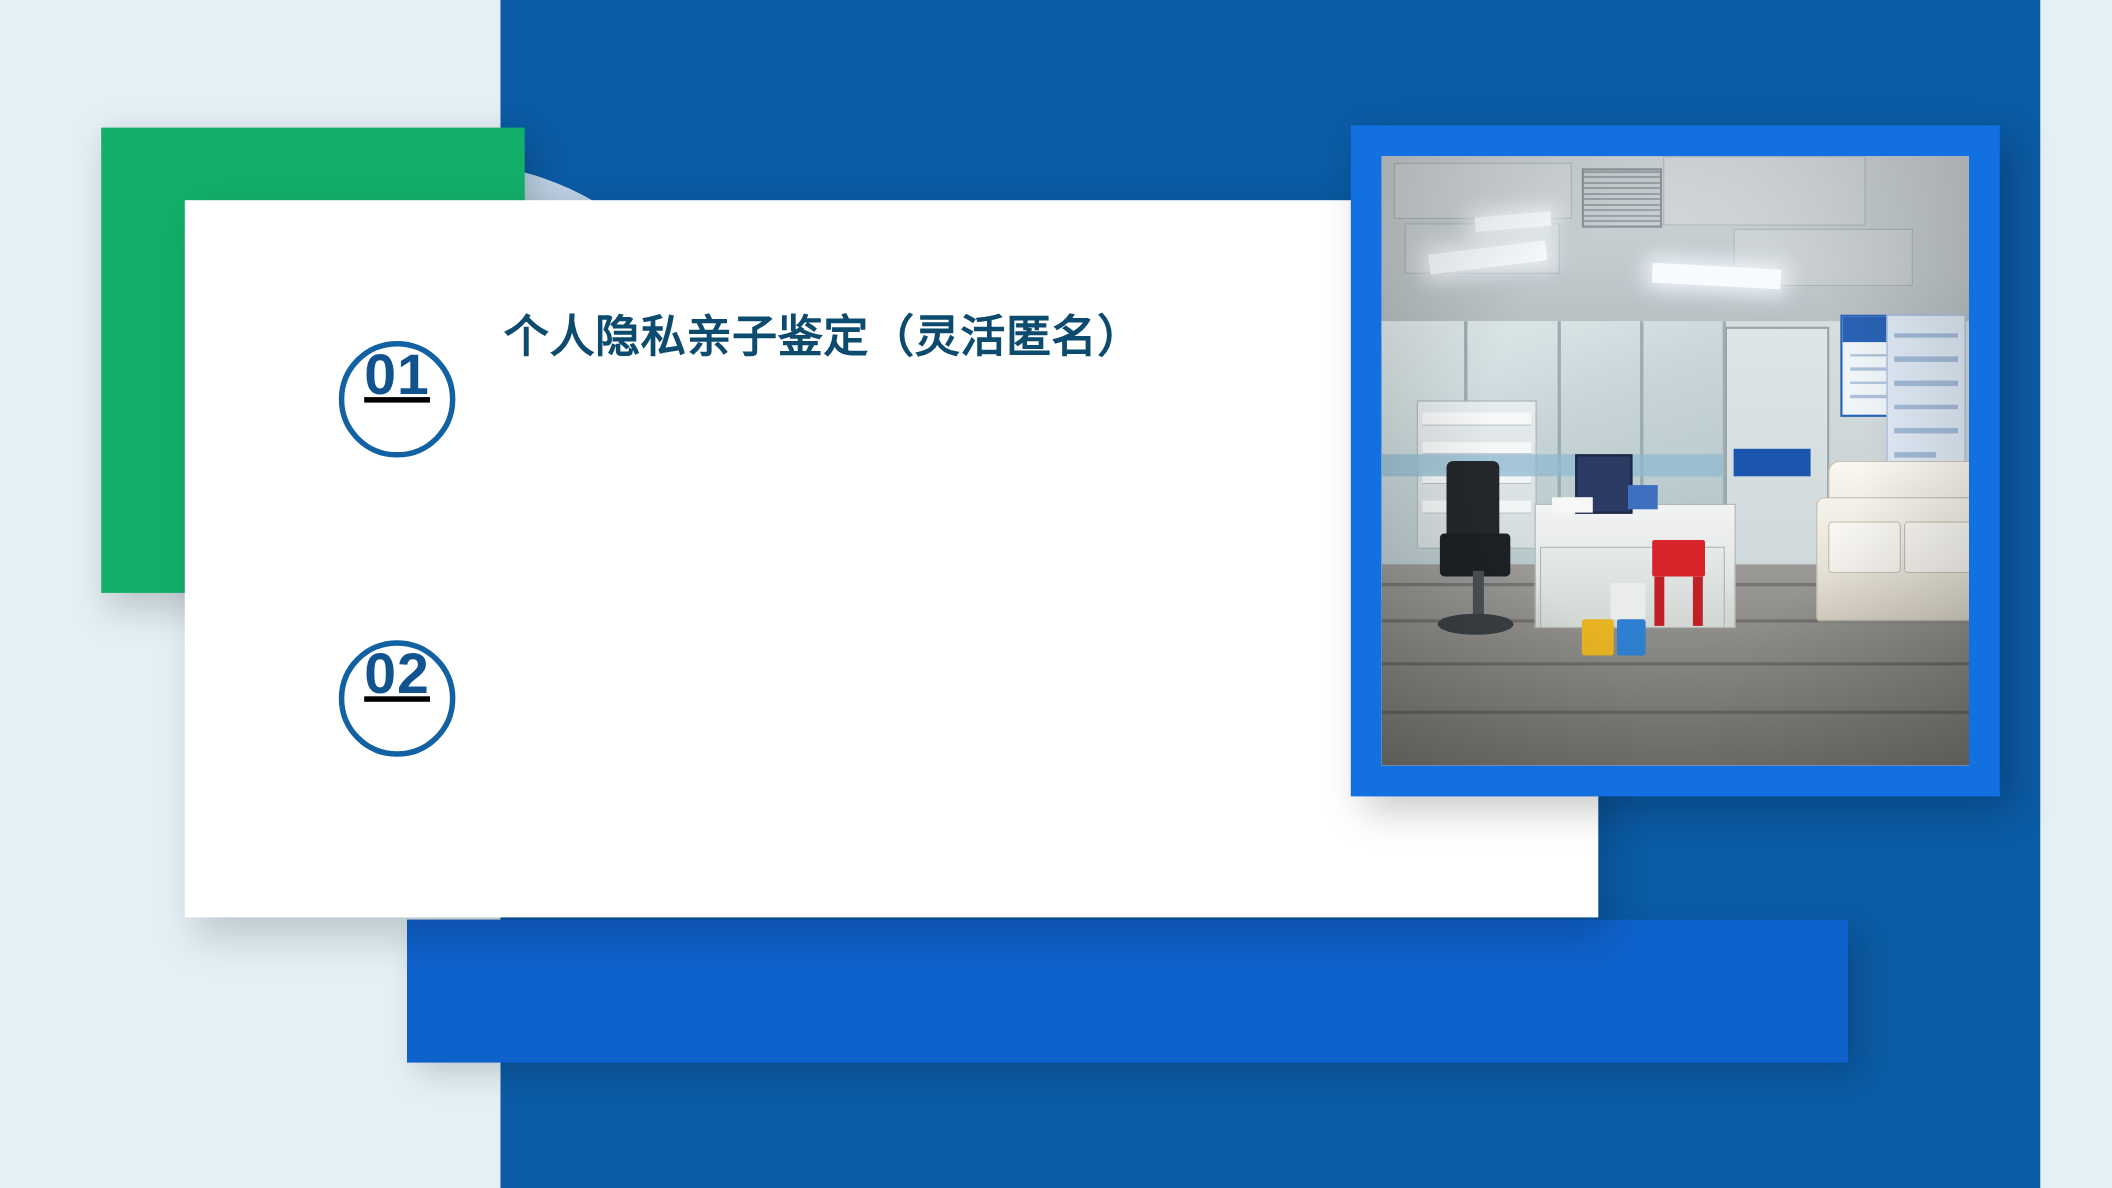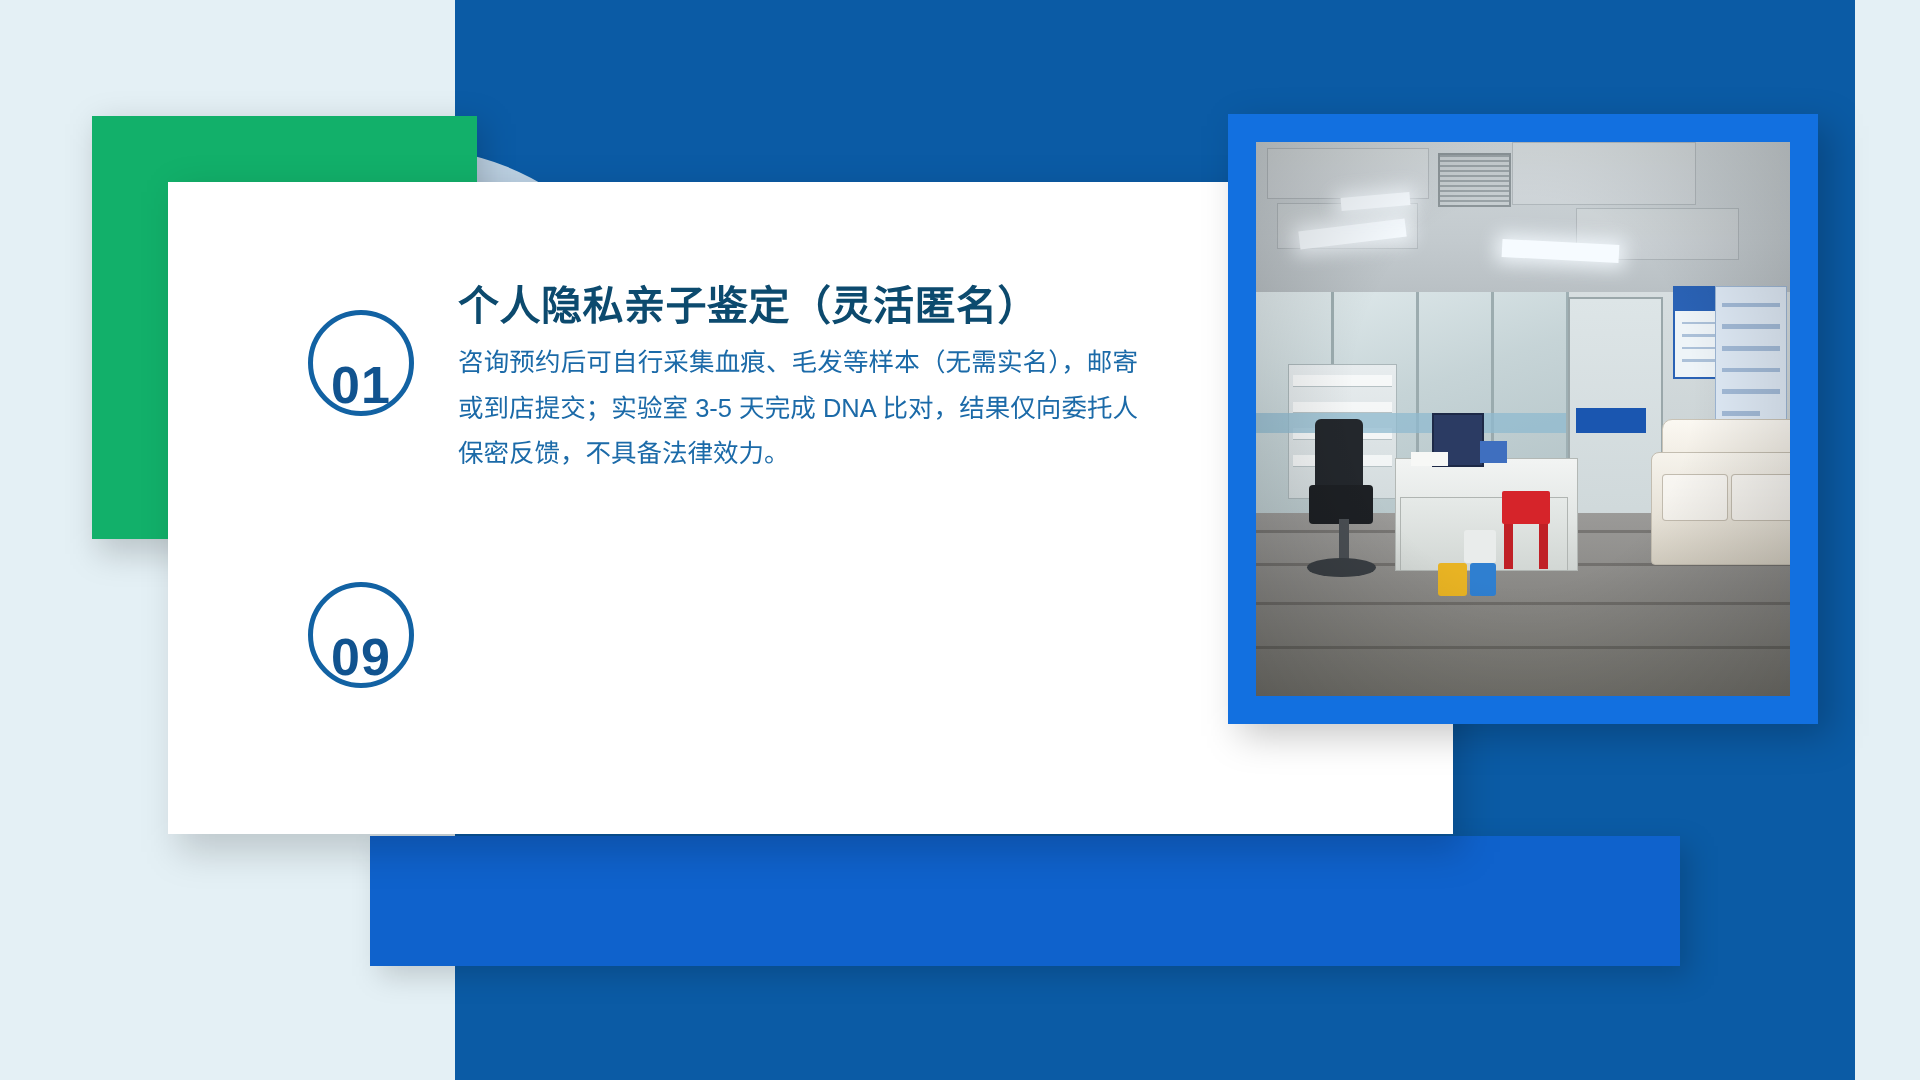--- a/index.html
+++ b/index.html
@@ -118,24 +118,25 @@
   .item-1 { left: 140px; top: 100px; }
   .item-2 { left: 140px; top: 372px; }
 
   .num-badge {
     flex: 0 0 auto;
     width: 106px;
     height: 106px;
     border: 5px solid #1262a3;
     border-radius: 50%;
     display: flex;
-    align-items: flex-end;
+    align-items: flex-start;
     justify-content: center;
     box-sizing: border-box;
     margin-top: 28px;
+    text-decoration: underline;
   }
   .num-badge span {
     font-size: 52px;
     font-weight: 700;
     color: #11538f;
     letter-spacing: 1px;
     line-height: 1;
   }
   .item-text {
     margin-left: 44px;
@@ -370,27 +371,26 @@
 
   <div class="card-shadow"></div>
   <div class="card">
 
     <div class="item item-1">
       <div class="num-badge">
         <span>01</span>
       </div>
       <div class="item-text">
         <h2 class="item-title">个人隐私亲子鉴定（灵活匿名）</h2>
-        <p class="item-body">咨询预约后可自行采集血痕、毛发等样本（无需实名），邮寄或到店提交；实验室 3-5 天完成 DNA 比对，结果仅向委托人保密反馈，不具备法律效力。</p>
       </div>
     </div>
 
     <div class="item item-2">
       <div class="num-badge">
-        <span>09</span>
+        <span>02</span>
       </div>
       <div class="item-text">
       </div>
     </div>
 
   </div>
 
   <div class="photo-shadow"></div>
   <div class="photo-frame">
     <div class="photo">

